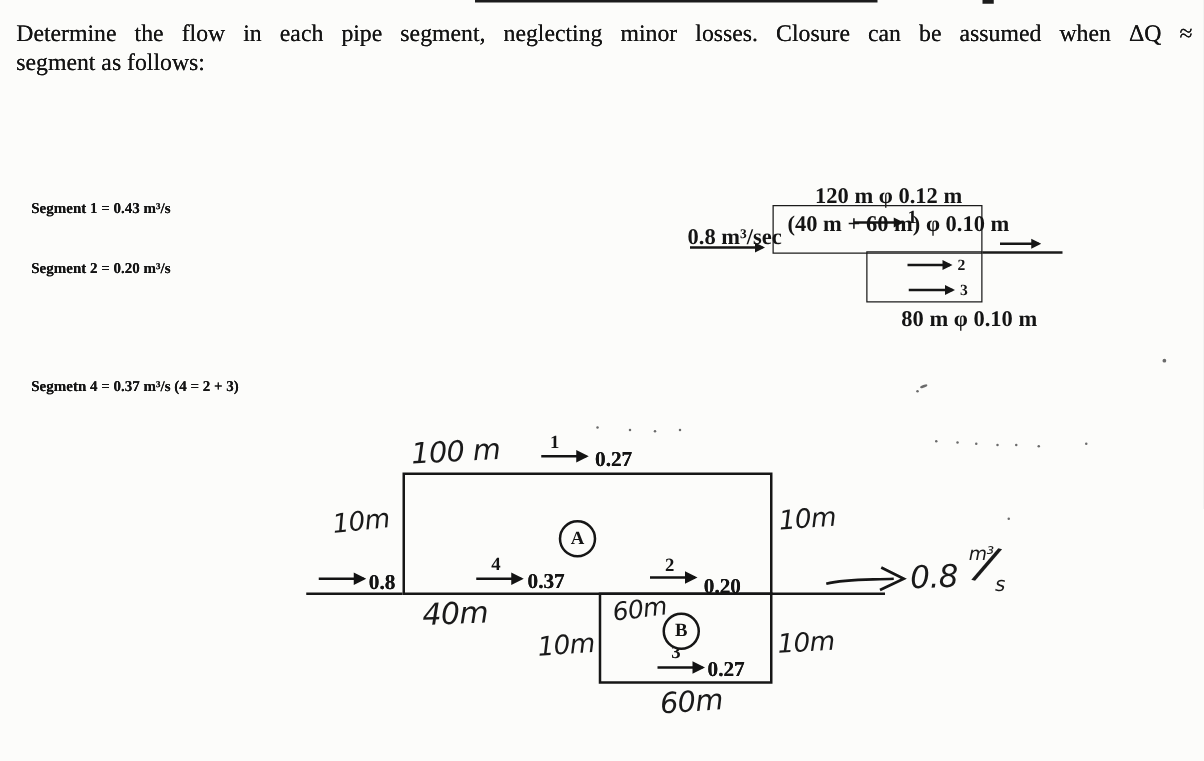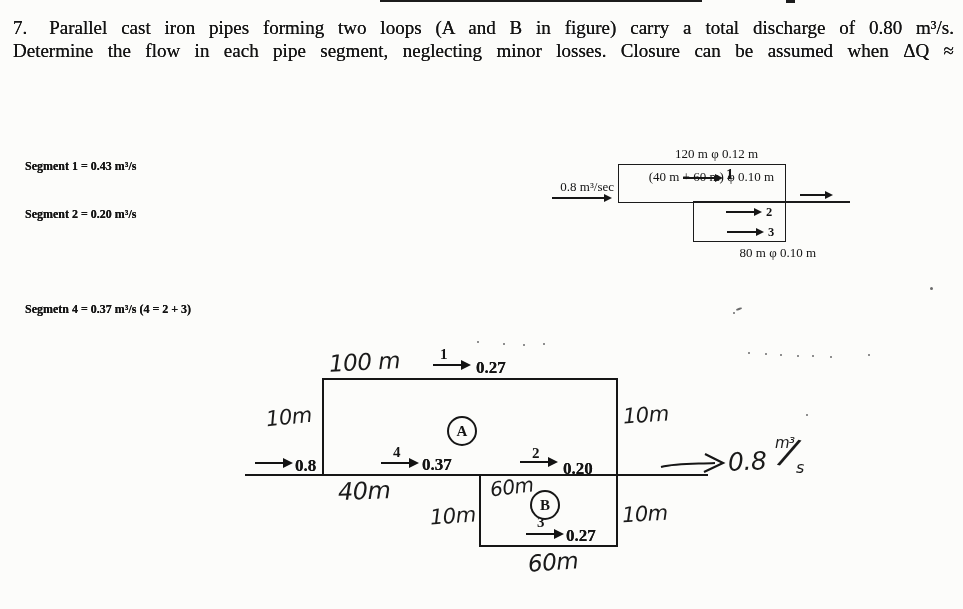--- a/index.html
+++ b/index.html
@@ -11,22 +11,22 @@
   
   .para { position:absolute; left:13px; top:16px; width:941px;
           font-size:19px; line-height:23.2px; text-shadow:0 0 0.4px currentColor; }
   .pline { white-space:normal; }
   .jline { text-align:justify; text-align-last:justify; }
   .num-gap { display:inline-block; width:22px; }
   
   .seg { position:absolute; left:25px; font-weight:bold; font-size:12px;
          white-space:nowrap; text-shadow:0 0 0.4px currentColor; }
   
-  .pd-label { position:absolute; font-size:13px; font-weight:normal;
-              white-space:nowrap; text-align:right; }
+  .pd-label { position:absolute; font-size:18px; font-weight:bold;
+              white-space:nowrap; text-align:left; }
   .rect  { position:absolute; border:1.6px solid #1b1b1b; box-sizing:border-box; }
   .rect2 { position:absolute; border:2.2px solid #161616; box-sizing:border-box; }
   .hline  { position:absolute; background:#1b1b1b; height:1.6px; }
   .hline2 { position:absolute; background:#161616; height:2.2px; }
   .arr { position:absolute; height:1.7px; background:#161616; }
   .arr::after { content:""; position:absolute; right:-2px; top:-3.2px;
     width:0; height:0; border-top:4px solid transparent; border-bottom:4px solid transparent;
     border-left:8.5px solid #161616; }
   .arr2 { position:absolute; height:2.2px; background:#131313; }
   .arr2::after { content:""; position:absolute; right:-2px; top:-4px;
@@ -47,22 +47,22 @@
 </style>
 </head>
 <body>
 
 <div class="page">
 
   <div class="mark" style="left:380px;top:0;width:322px;height:2px"></div>
   <div class="mark" style="left:786px;top:0;width:9px;height:3px"></div>
 
   <div class="para">
-    <div class="pline jline"><span>7.</span><span class="num-gap"></span><span>Parallel cast iron pipes forming two loops (A and B in figure) carry a total discharge of 0.80 m³/s.</span></div>
     <div class="pline jline">Determine the flow in each pipe segment, neglecting minor losses.  Closure can be assumed when ΔQ ≈</div>
+    <div class="pline">segment as follows:</div>
   </div>
 
   <div class="seg" style="top:159px">Segment 1 = 0.43 m³/s</div>
   <div class="seg" style="top:207px">Segment 2 = 0.20 m³/s</div>
   <div class="seg" style="top:302px">Segmetn 4 = 0.37 m³/s (4 = 2 + 3)</div>
 
   <div class="pd-label" style="left:652px;top:146px;width:106px">120 m φ 0.12 m</div>
   <div class="rect" style="left:618px;top:164px;width:168px;height:39px"></div>
   <div class="rect" style="left:693px;top:201px;width:93px;height:41px"></div>
   <div class="hline" style="left:786px;top:201px;width:64px"></div>

